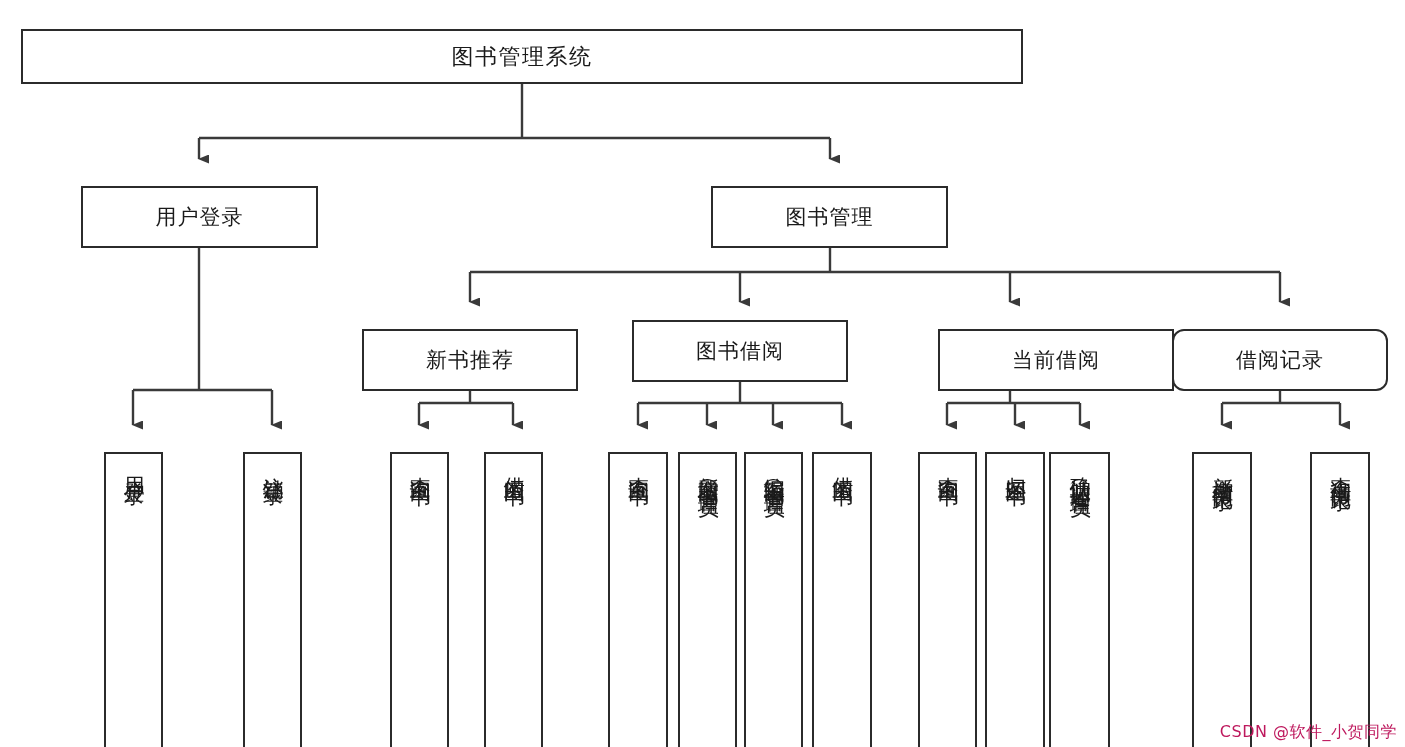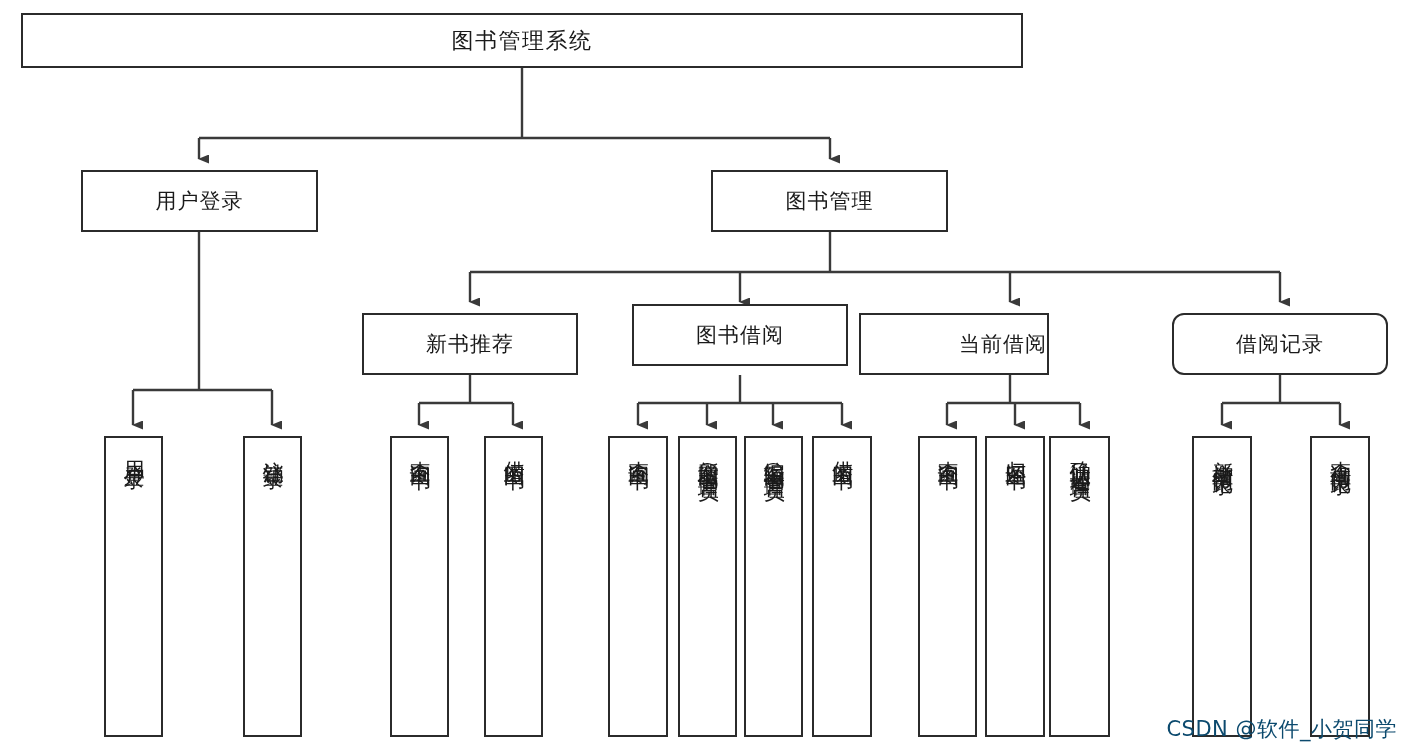--- a/index.html
+++ b/index.html
@@ -27,20 +27,21 @@
   }
   .node {
     position: absolute;
     box-sizing: border-box;
     background: #ffffff;
     border: 2px solid #2b2b2b;
     display: flex;
     align-items: center;
     justify-content: center;
     color: #1a1a1a;
+    margin-top: 16px;
   }
   .node-label {
     display: block;
     text-align: center;
     line-height: 1.18;
     white-space: nowrap;
   }
   
   .node.horiz .node-label {
     font-size: 21px;
@@ -61,22 +62,22 @@
     text-orientation: upright;
     font-size: 21px;
     line-height: 1.02;
     letter-spacing: 3px;
     white-space: nowrap;
   }
   #watermark {
     position: absolute;
     right: 8px;
     bottom: 4px;
-    font-size: 21px;
-    color: #0c4a6e;
+    font-size: 16px;
+    color: #be185d;
     letter-spacing: 0.5px;
     user-select: none;
     white-space: nowrap;
   }
 </style>
 </head>
 <body>
 
 <div id="diagram-root">
 
@@ -147,21 +148,21 @@
   </div>
 
   <div class="node horiz" style="left:362px; top:313px; width:216px; height:62px;">
     <span class="node-label">新书推荐</span>
   </div>
 
   <div class="node horiz" style="left:632px; top:304px; width:216px; height:62px;">
     <span class="node-label">图书借阅</span>
   </div>
 
-  <div class="node horiz" style="left:859px; top:313px; width:190px; height:62px;justify-content:flex-end;">
+  <div class="node horiz" style="left:938px; top:313px; width:236px; height:62px;">
     <span class="node-label">当前借阅</span>
   </div>
 
   <div class="node horiz" style="left:1172px; top:313px; width:216px; height:62px;border-radius:12px;">
     <span class="node-label">借阅记录</span>
   </div>
 
   <div class="node vert" style="left:104px; top:436px; width:59px; height:301px;">
     <span class="node-label">用户登录</span>
   </div>

